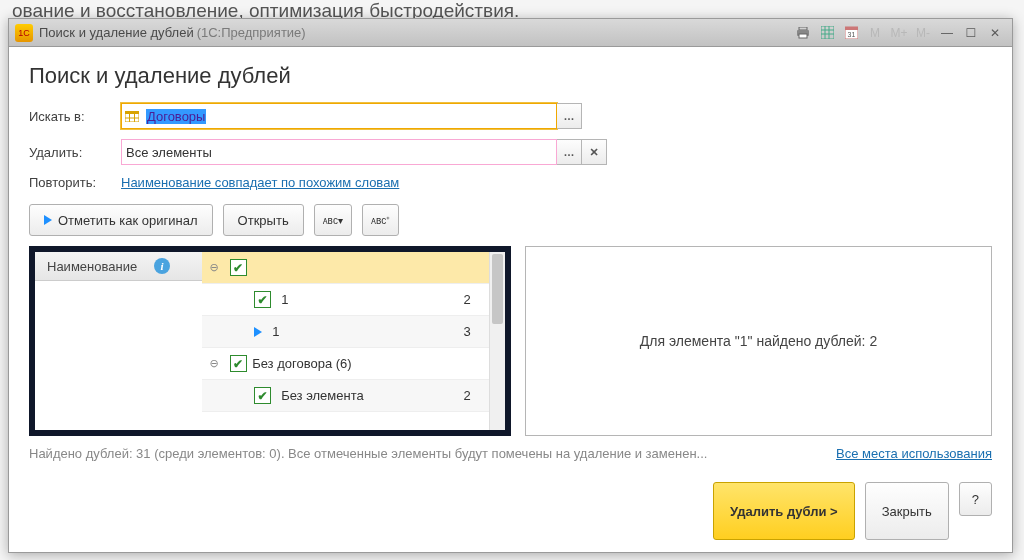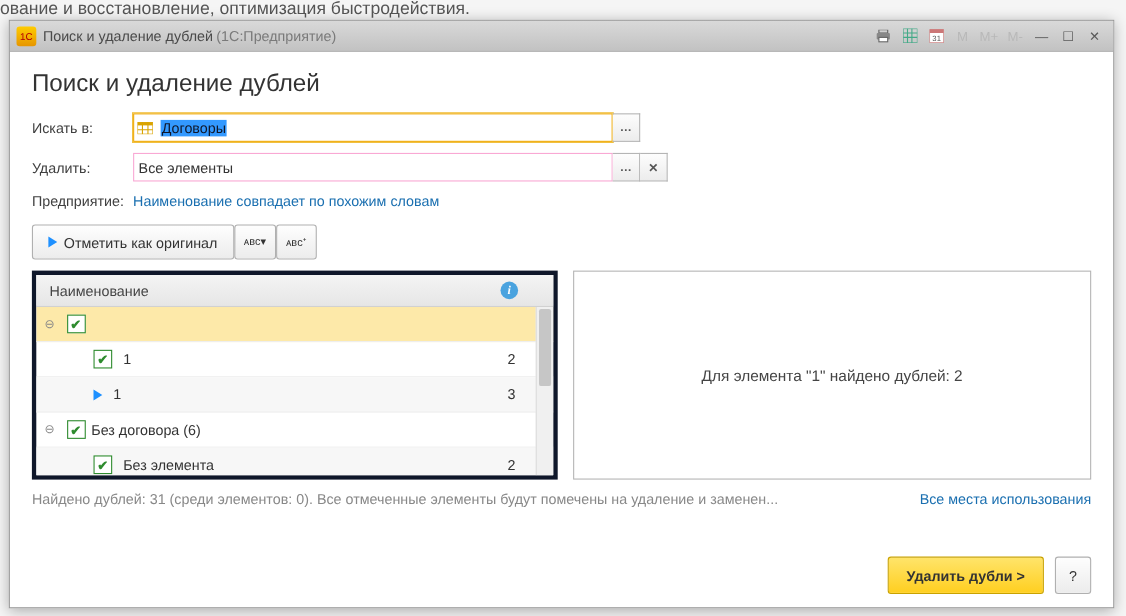--- a/index.html
+++ b/index.html
@@ -1,63 +1,63 @@
 <!DOCTYPE html>
 <html><head>
 <meta charset="utf-8">
 <style>
 html,body{margin:0;padding:0;font-family:Arial,sans-serif;font-size:13px;color:#333;background:#f5f5f5;width:1024px;height:560px;overflow:hidden}
-.backdrop{position:absolute;top:0;left:0;right:0;height:22px;color:#555;font-size:16px;padding-left:0}
+.backdrop{position:absolute;top:0;left:0;right:0;height:22px;color:#555;font-size:19px;padding-left:12px}
 .window{position:absolute;top:18px;left:8px;width:1003px;height:533px;background:#fff;border:1px solid #9a9a9a;box-shadow:0 2px 12px rgba(0,0,0,.3)}
 .titlebar{height:27px;background:linear-gradient(#d9d9d9,#c2c2c2);display:flex;align-items:center;padding:0 6px;border-bottom:1px solid #9a9a9a}
 .tb-icon{width:18px;height:18px;background:linear-gradient(#ffcc00,#e69500);border-radius:3px;display:flex;align-items:center;justify-content:center;font-size:9px;font-weight:normal;color:#b30000;margin-right:6px}
 .tb-title{color:#4a4a4a;font-size:13px}
 .tb-sub{color:#7a7a7a;font-size:13px;margin-left:3px}
 .tb-spacer{flex:1}
 .tb-btn{width:20px;height:18px;margin-left:2px;display:flex;align-items:center;justify-content:center;color:#5a5a5a;cursor:pointer;border:1px solid transparent;border-radius:2px;font-size:12px}
 .tb-btn.dis{color:#b8b8b8;cursor:default}
 .content{padding:10px 20px 12px 20px}
 h1{margin:6px 0 14px 0;font-size:22px;font-weight:normal;color:#333}
 .row{display:flex;align-items:center;margin-bottom:10px}
 .lab{width:92px;color:#404040}
 .fld{display:flex;align-items:center;height:26px}
 .fld-main{border:1px solid #f9a8d4;background:#fff;display:flex;align-items:center;height:24px}
 .fld-main.focus{border:1px solid #f0a800;outline:1px solid #f0c040}
 .fld-icon{width:20px;display:flex;align-items:center;justify-content:center;color:#6fa8dc;font-size:12px}
 .fld-text{padding:0 4px;flex:1}
-.fld-sel{background:#3399ff;color:#0f172a;padding:0 1px}
+.fld-sel{background:#3399ff;color:#4c1d95;padding:0 1px}
 .fld-btn{width:24px;height:24px;border:1px solid #b5b5b5;border-left:none;background:linear-gradient(#fdfdfd,#ececec);display:flex;align-items:center;justify-content:center;cursor:pointer;font-weight:bold;color:#555;font-size:11px}
-.link{color:#1a6fb0;cursor:pointer}
-.toolbar{display:flex;margin:14px 0 10px 0}
+.link{color:#1a6fb0;text-decoration:underline;cursor:pointer}
+.toolbar{display:flex;gap:10px;margin:14px 0 10px 0}
 .btn{height:30px;padding:0 14px;border:1px solid #b0b0b0;border-radius:3px;background:linear-gradient(#fefefe,#ececec);display:flex;align-items:center;gap:6px;cursor:pointer;color:#333;font-size:13px}
 .btn.icon-only{padding:0 8px}
 .arrow-r{width:0;height:0;border-top:6px solid transparent;border-bottom:6px solid transparent;border-left:10px solid #1e90ff}
 .arrow-r.sm{border-top-width:5px;border-bottom-width:5px;border-left-width:8px}
 .split{display:flex;gap:14px;height:190px}
-.tree{flex:0 0 470px;border:4px solid #0f172a;display:flex;flex-direction:column;min-width:0}
+.tree{flex:0 0 470px;border:6px solid #0f172a;display:flex;flex-direction:row;min-width:0}
 .thdr{height:28px;background:linear-gradient(#f4f4f4,#e6e6e6);border-bottom:1px solid #ccc;display:flex;align-items:center}
 .th-name{flex:1;padding-left:12px;color:#444}
 .th-info{width:50px;display:flex;justify-content:center}
 .info-ico{width:16px;height:16px;border-radius:50%;background:#4aa3df;color:#fff;font-size:11px;font-weight:bold;display:flex;align-items:center;justify-content:center;font-style:italic;font-family:Georgia,serif}
 .tbody{flex:1;overflow:hidden;position:relative}
 .trow{height:31px;display:flex;align-items:center;border-bottom:1px solid #eee}
 .trow.sel{background:#fde9a9}
 .trow.alt{background:#f7f7f7}
 .c-exp{width:24px;display:flex;justify-content:center;color:#888;cursor:pointer;font-size:11px}
 .c-chk{width:24px;display:flex;justify-content:center}
 .chk{width:15px;height:15px;border:1.5px solid #2e8b2e;background:#fff;display:flex;align-items:center;justify-content:center;color:#2e8b2e;font-size:12px;font-weight:bold;line-height:1}
 .c-txt{flex:1;padding-left:2px}
 .c-val{width:46px;text-align:center;color:#333}
 .scrollbar{position:absolute;right:0;top:0;bottom:0;width:15px;background:#f0f0f0;border-left:1px solid #ddd}
 .sb-thumb{position:absolute;left:2px;right:2px;top:2px;height:70px;background:#c6c6c6;border-radius:2px}
 .preview{flex:1;border:1px solid #b5b5b5;display:flex;align-items:center;justify-content:center;color:#444;font-size:14px;padding:0 10px;text-align:center}
 .status{margin-top:10px;display:flex;align-items:center;gap:12px;color:#888;font-size:13px}
 .status .link{margin-left:auto;white-space:nowrap}
 .footer{position:absolute;bottom:12px;right:20px;display:flex;gap:10px}
-.fbtn{height:32px;padding:0 16px;border:1px solid #b0b0b0;border-radius:3px;background:linear-gradient(#fefefe,#ececec);display:flex;align-items:center;cursor:pointer;font-size:13px;color:#333}
+.fbtn{height:32px;padding:12px 16px;border:1px solid #b0b0b0;border-radius:3px;background:linear-gradient(#fefefe,#ececec);display:flex;align-items:center;cursor:pointer;font-size:13px;color:#333}
 .fbtn.primary{background:linear-gradient(#ffe46a,#ffcf20);border-color:#c9a200;font-weight:bold;color:#333}
 svg{display:block}
 </style>
 </head>
 <body>
 
 <div class="backdrop">ование и восстановление, оптимизация быстродействия.</div>
 
 <div class="window">
   <div class="titlebar">
@@ -123,29 +123,30 @@
       <div class="fld">
         <div class="fld-main" style="width:434px">
           <div class="fld-text">Все элементы</div>
         </div>
         <div class="fld-btn">…</div>
         <div class="fld-btn">✕</div>
       </div>
     </div>
 
     <div class="row">
-      <div class="lab">Предприятие:</div>
+      <div class="lab">Повторить:</div>
       <span class="link">Наименование совпадает по похожим словам</span>
     </div>
 
     <div class="toolbar">
       <div class="btn">
         <span class="arrow-r sm"></span>
         <span>Отметить как оригинал</span>
       </div>
+      <div class="btn">Открыть</div>
       <div class="btn icon-only">
           <span style="font-size:10px">ᴀʙᴄ▾</span>
         </div>
       <div class="btn icon-only">
           <span style="font-size:10px">ᴀʙᴄ⁺</span>
         </div>
     </div>
 
     <div class="split">
       <div class="tree">
@@ -210,15 +211,16 @@
     </div>
 
     <div class="status">
       <span>Найдено дублей: 31 (среди элементов: 0). Все отмеченные элементы будут помечены на удаление и заменен...</span>
       <span class="link">Все места использования</span>
     </div>
   </div>
 
   <div class="footer">
     <div class="fbtn primary">Удалить дубли &gt;</div>
+    <div class="fbtn">Закрыть</div>
     <div class="fbtn" style="padding:0 12px">?</div>
   </div>
 </div>
 
 </body></html>

